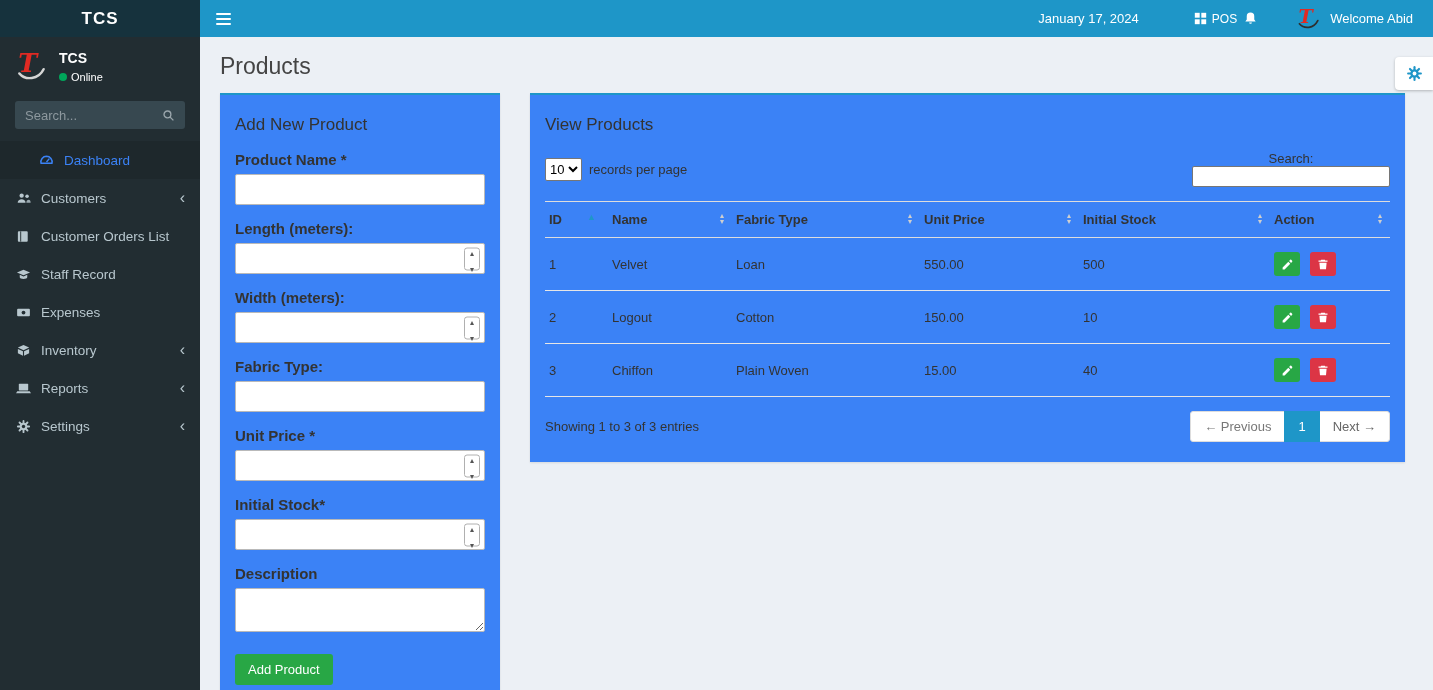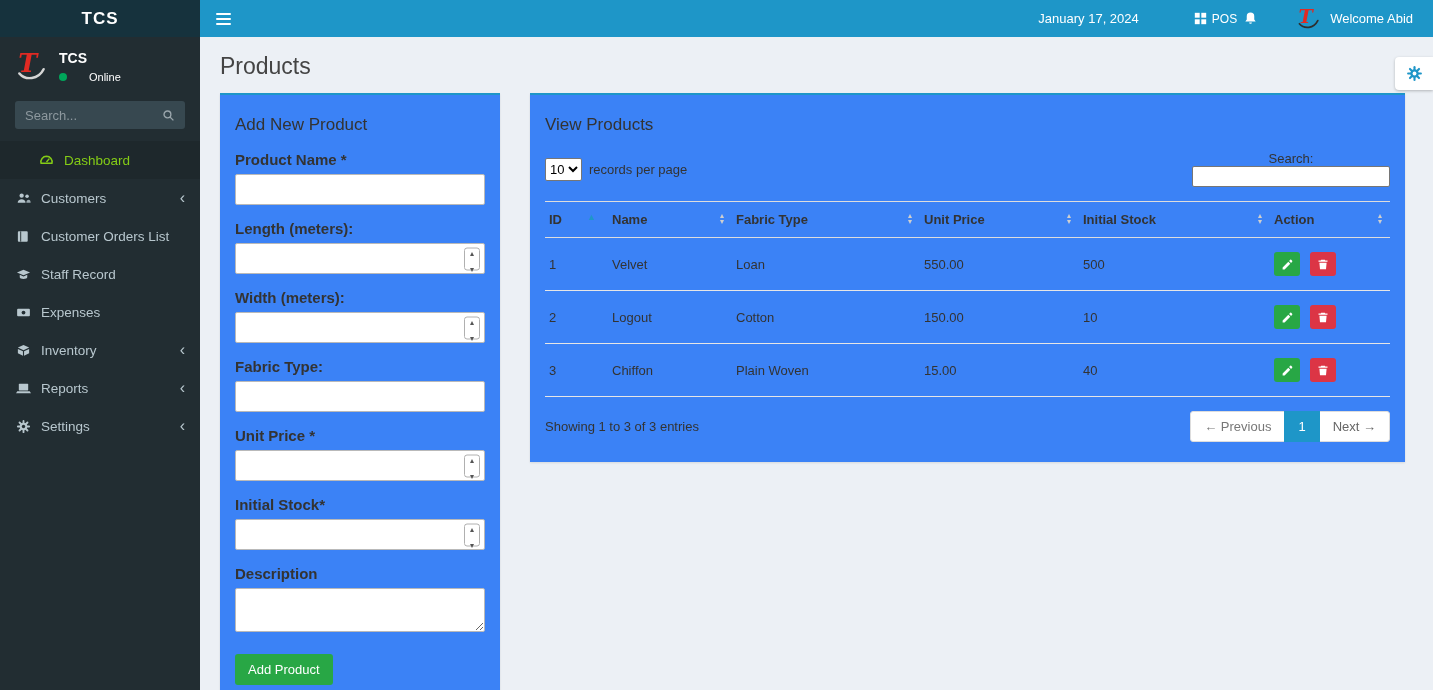--- a/index.html
+++ b/index.html
@@ -20,28 +20,28 @@
   .topbar-right { display:flex; align-items:center; padding-right:20px; font-size:13px; }
   .top-date { margin-right:55px; }
   .pos-link { display:flex; align-items:center; gap:5px; color:#fff; text-decoration:none; font-size:12px; cursor:pointer; }
   .bell-btn { background:transparent; border:none; color:#fff; cursor:pointer; margin-right:32px; display:flex; align-items:center; }
   .user-chip { display:flex; align-items:center; gap:8px; cursor:pointer; }
 
   
   .sidebar { position:fixed; top:37px; left:0; bottom:0; width:200px; background:#222d32; color:#b8c7ce; }
   .user-panel { display:flex; align-items:center; gap:10px; padding:13px 15px 10px; }
   .user-meta .uname { color:#fff; font-weight:bold; font-size:14px; }
-  .online-row { display:flex; align-items:center; gap:22px; margin-top:5px; font-size:11px; color:#fff; }
+  .online-row { display:flex; align-items:center; gap:4px; margin-top:5px; font-size:11px; color:#fff; }
   .dot { width:8px; height:8px; border-radius:50%; background:#00a65a; }
   .sidebar-search { margin:8px 15px 12px; display:flex; background:#374850; border-radius:3px; overflow:hidden; height:28px; }
   .sidebar-search input { flex:1; min-width:0; background:transparent; border:none; outline:none; color:#ccc; padding:4px 10px; font-size:13px; }
   .sidebar-search input::placeholder { color:#8d989e; }
   .sidebar-search button { background:transparent; border:none; color:#99a5ab; padding:0 10px; cursor:pointer; display:flex; align-items:center; }
   .nav-item { display:flex; align-items:center; gap:10px; padding:11px 15px; font-size:13.5px; color:#b8c7ce; cursor:pointer; }
-  .nav-item.active { background:#1e282c; color:#84cc16;padding-left:38px; }
+  .nav-item.active { background:#1e282c; color:#3b82f6;padding-left:38px; }
   .nav-item .mi { width:16px; height:16px; flex:none; display:flex; align-items:center; justify-content:center; }
   .nav-item .chev { margin-left:auto; font-size:16px; line-height:1; color:#b8c7ce; }
 
   
   .content { margin-left:200px; padding-top:37px; height:577px; position:relative; }
   .content-header { padding:16px 20px 13px; }
   .content-header h1 { margin:0; font-size:23px; font-weight:400; color:#444; }
   .control-toggle { position:absolute; top:57px; right:0; width:38px; height:33px; background:#fff; border:none;
     border-radius:4px 0 0 4px; box-shadow:0 1px 3px rgba(0,0,0,.25); cursor:pointer;
     display:flex; align-items:center; justify-content:center; z-index:50; }

